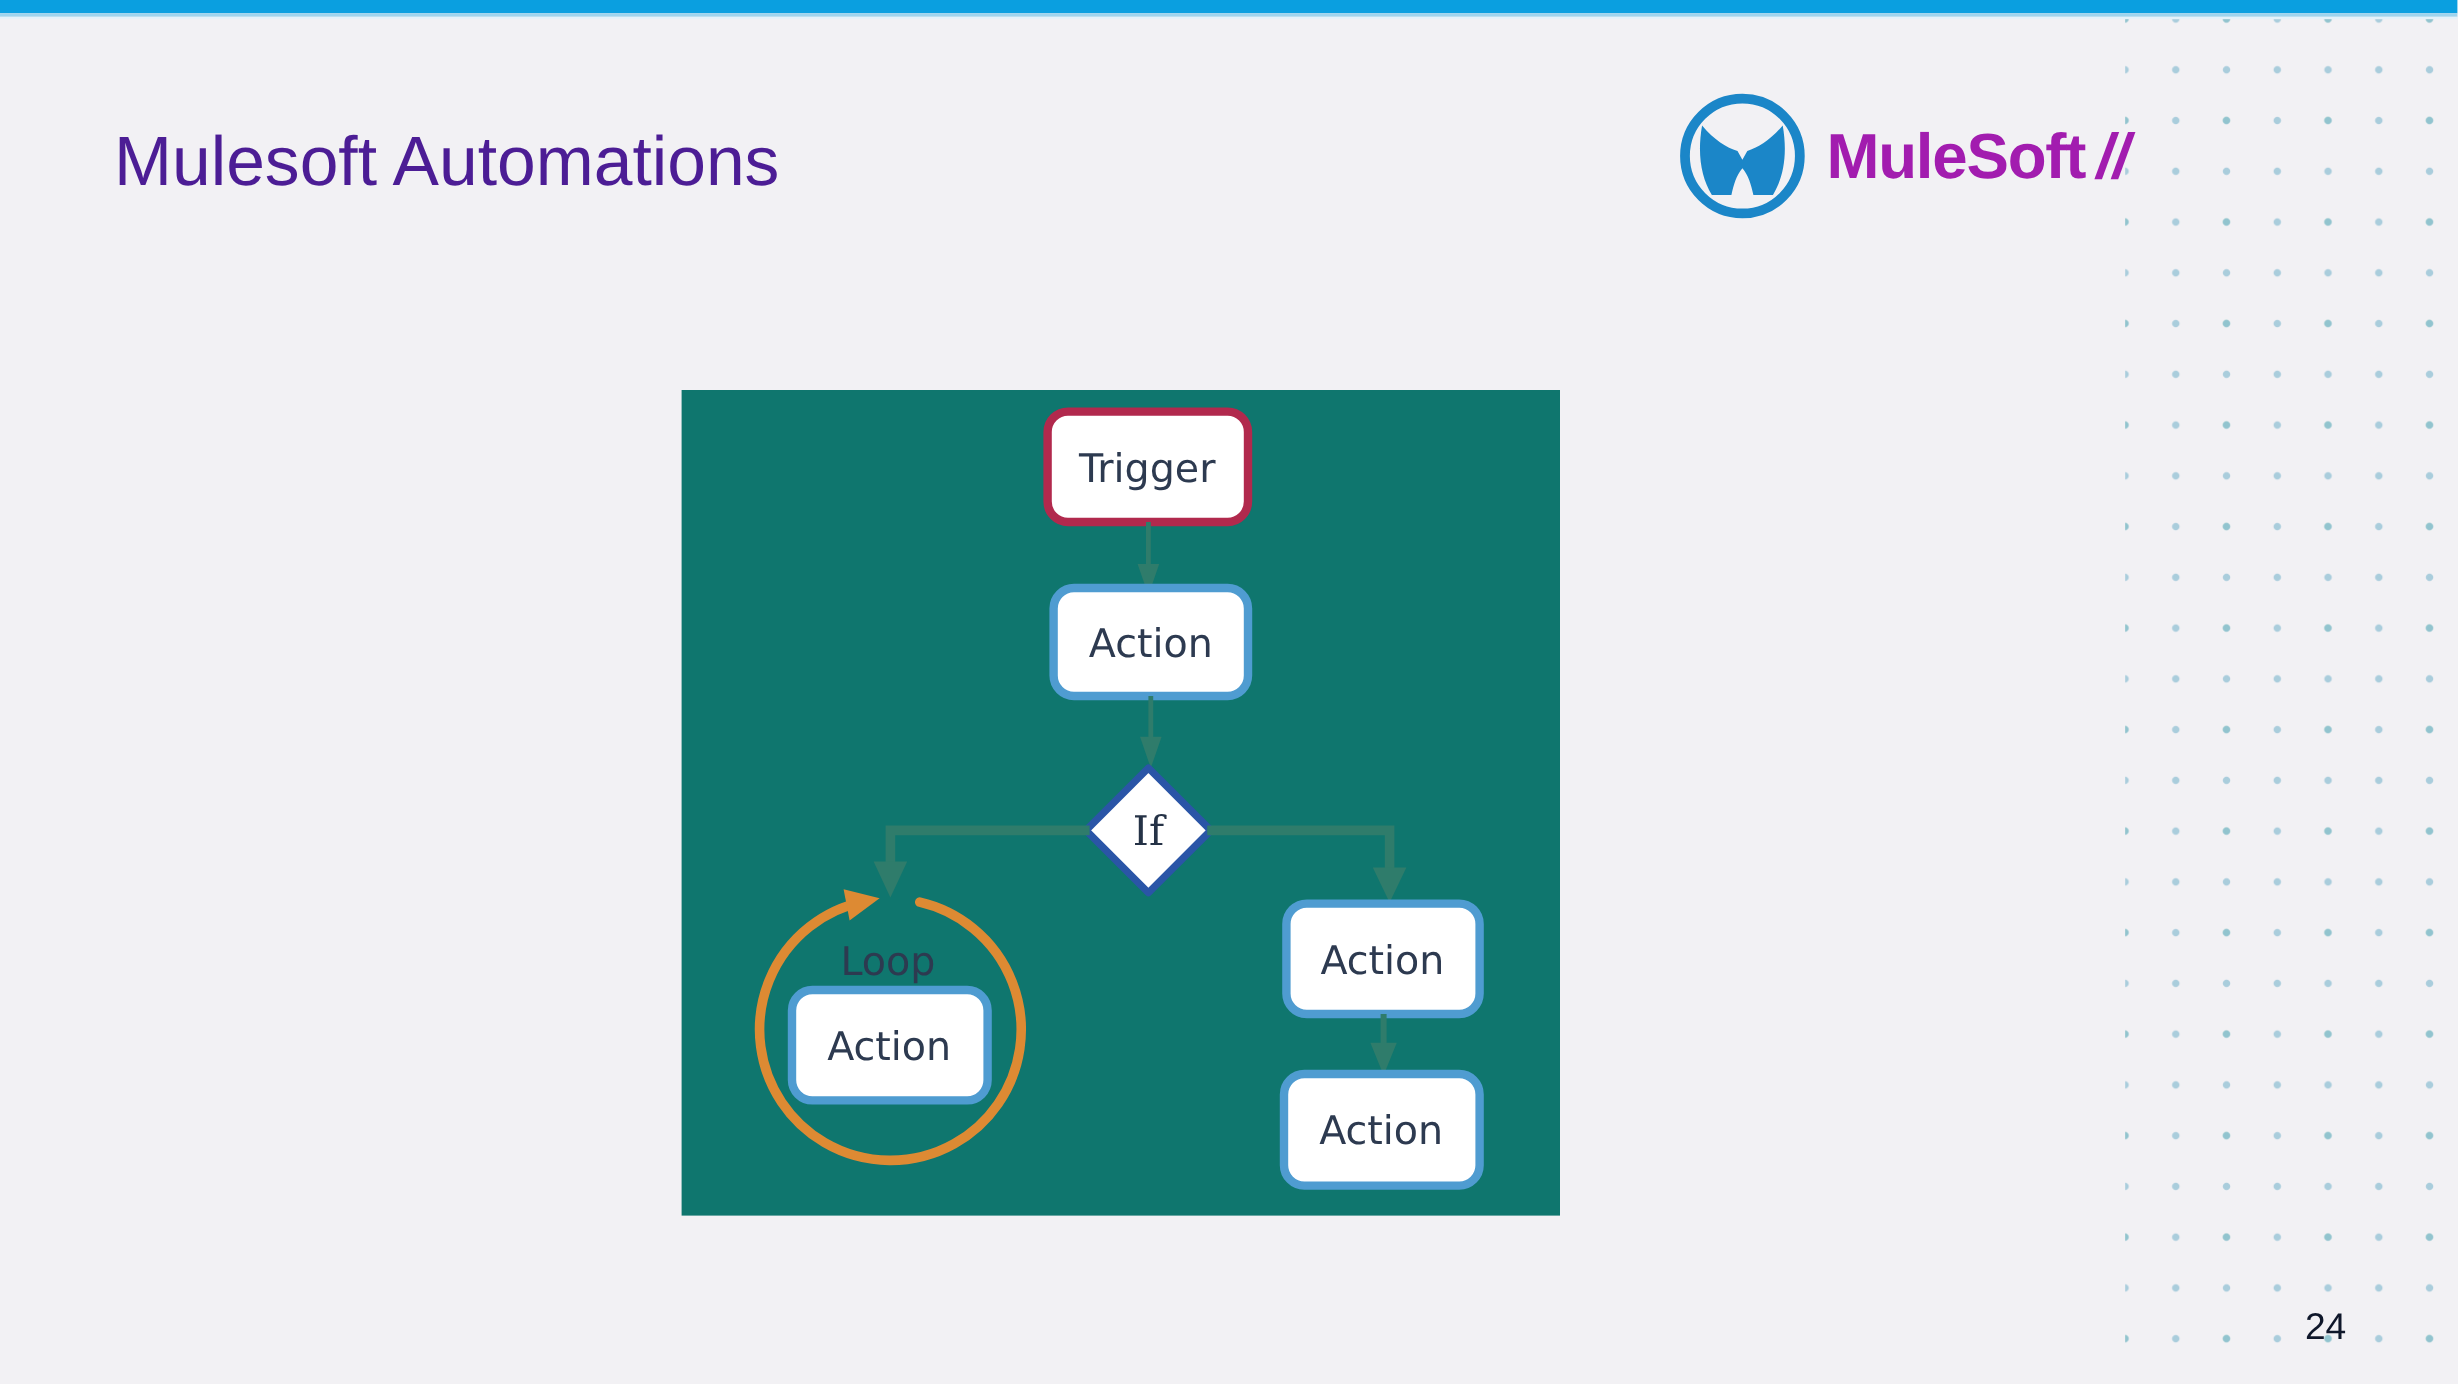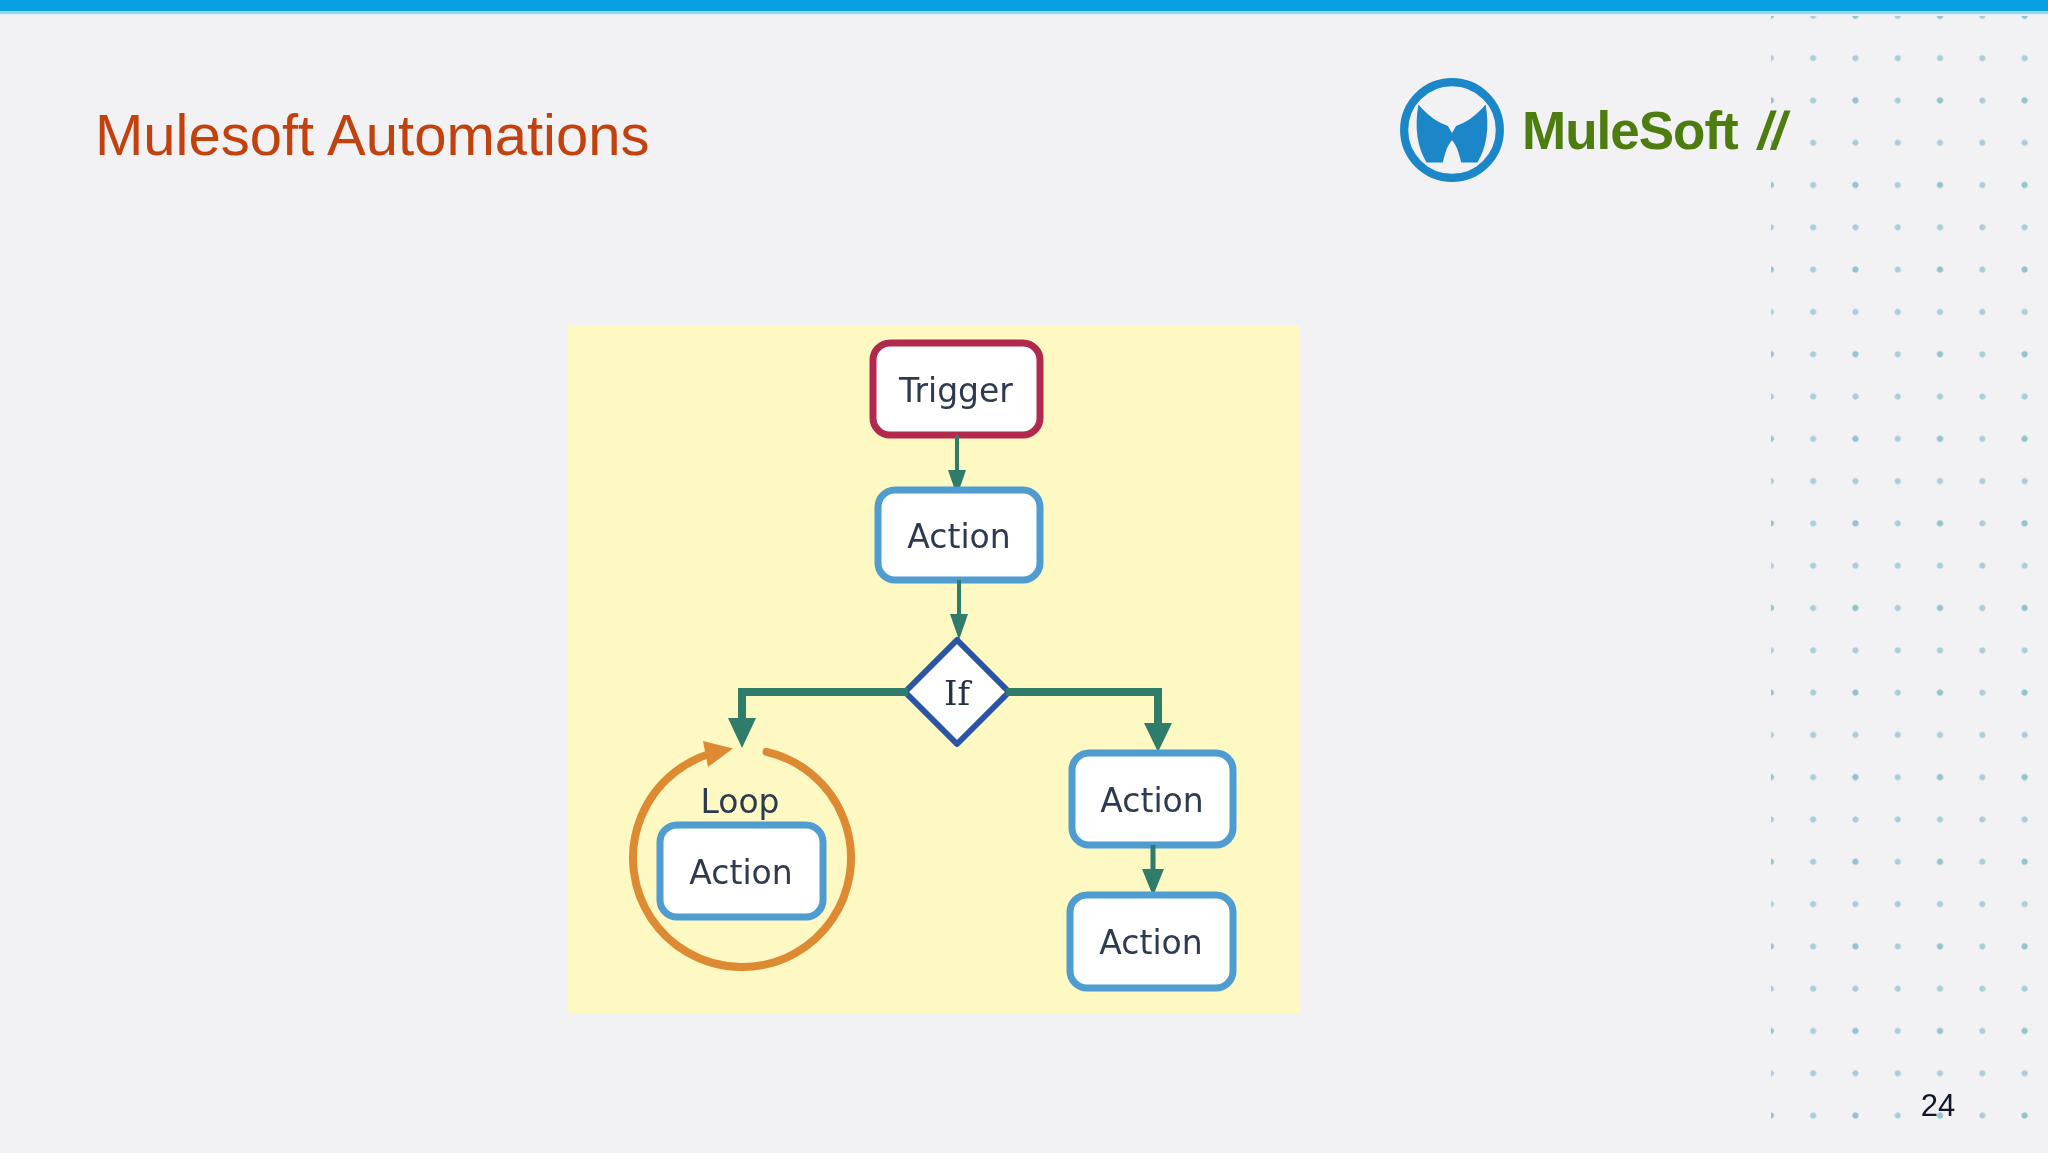--- a/index.html
+++ b/index.html
@@ -16,37 +16,37 @@
     position:absolute;left:1771px;top:16px;right:0;bottom:0;
     background-image:
       radial-gradient(circle, rgba(110,175,200,0.55) 2.6px, rgba(110,175,200,0) 3.5px),
       radial-gradient(circle, rgba(110,190,170,0.40) 2.6px, rgba(110,190,170,0) 3.5px);
     background-size:42.3px 42.3px, 84.6px 84.6px;
     background-position:21px 21px, 42px 42px;
   }
 
   .slide-title{
     position:absolute;left:95px;top:101px;
-    font-size:58px;color:#c2410c;letter-spacing:0px;white-space:nowrap;
+    font-size:58px;color:#4c1d95;letter-spacing:0px;white-space:nowrap;
   }
 
   .logo{
     position:absolute;left:1396px;top:74px;height:112px;
     display:flex;align-items:center;gap:14px;
   }
   .logo-mark{width:112px;height:112px;flex:0 0 auto;}
   .logo-text{
-    display:flex;align-items:center;gap:21px;
-    color:#4d7c0f;font-weight:bold;font-size:53px;letter-spacing:-1px;white-space:nowrap;text-align:right;
+    display:flex;align-items:center;gap:10px;
+    color:#a21caf;font-weight:bold;font-size:53px;letter-spacing:-1px;white-space:nowrap;text-align:right;
   }
   .logo-slashes{transform:skewX(-10deg);font-weight:bold;}
 
   .diagram-panel{
     position:absolute;left:568px;top:325px;width:732px;height:688px;
-    background:#fef9c3;
+    background:#0f766e;
   }
   .diagram-panel svg{display:block;}
   .node-label{
     font-family:"DejaVu Sans",sans-serif;font-size:33px;fill:#2d3a50;
   }
   .if-label{
     font-family:"DejaVu Serif",serif;font-size:34px;fill:#253246;
   }
 
   .page-number{

